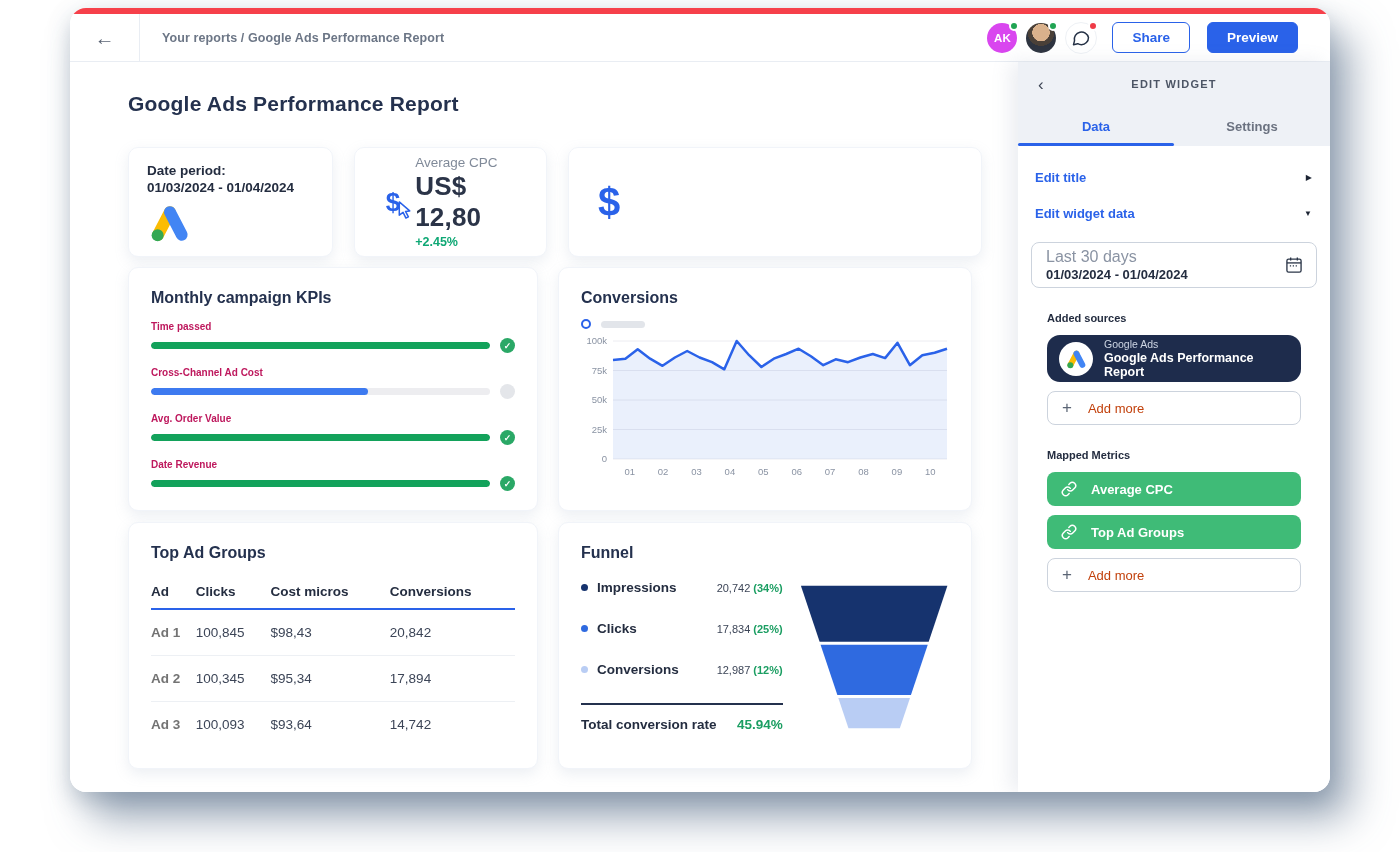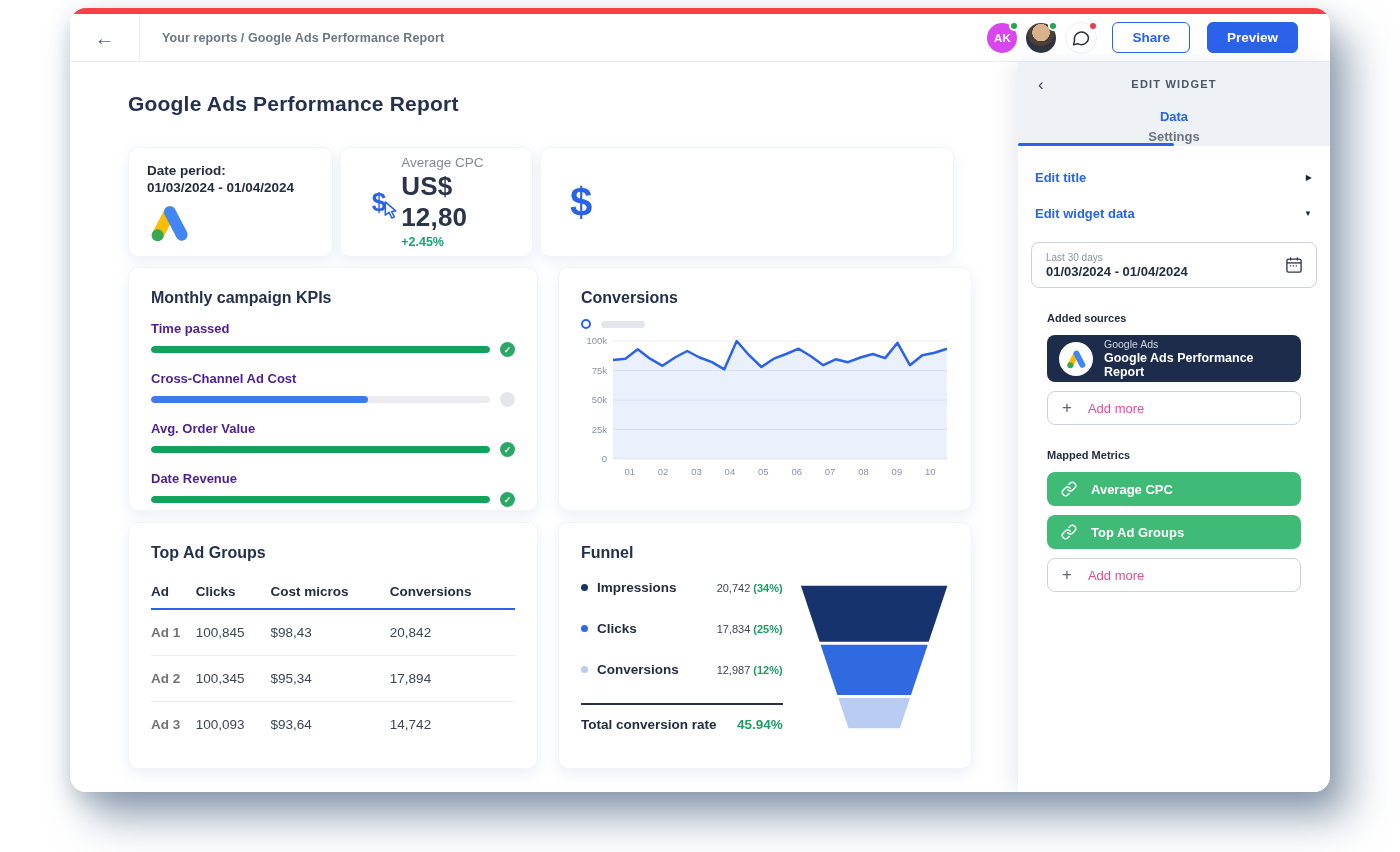--- a/index.html
+++ b/index.html
@@ -26,21 +26,21 @@
   .dot{position:absolute;top:-2px;right:-2px;width:10px;height:10px;border-radius:50%;border:2px solid #fff;}
   .dot-green{background:#21a453;}
   .dot-red{background:#ef3b47;}
   .chat-btn{position:relative;width:32px;height:32px;border-radius:50%;background:#fff;border:1px solid #eef1f5;display:flex;align-items:center;justify-content:center;cursor:pointer;margin-right:6px;}
   .btn{height:31px;border-radius:6px;font-size:13.5px;font-weight:700;padding:0 19px;cursor:pointer;}
   .btn-outline{background:#fff;border:1px solid var(--accent);color:var(--accent);margin-right:8px;}
   .btn-primary{background:var(--accent);border:1px solid var(--accent);color:#fff;}
   
   .content{position:absolute;left:0;top:54px;right:312px;bottom:0;background:#fff;padding:30px 0 0 58px;}
   .page-title{font-size:21px;font-weight:700;color:var(--navy);letter-spacing:.2px;}
-  .cards-row{display:flex;gap:7px;margin-top:31px;}
+  .cards-row{display:flex;gap:21px;margin-top:31px;}
   .card{background:#fff;border:1px solid #f1f4f9;border-radius:10px;box-shadow:0 5px 14px rgba(150,165,190,.18);height:110px;}
   .card-date{width:205px;padding:15px 18px;}
   .card-date .lbl{font-size:13.5px;font-weight:700;color:#242d40;}
   .card-date .rng{font-size:13.5px;font-weight:700;color:#242d40;margin-top:2px;}
   .card-metric{display:flex;align-items:center;padding:0 16px;}
   .cm2{width:193px;}
   .cm3{width:414px;}
   .metric-icon{width:48px;display:flex;align-items:center;justify-content:center;position:relative;}
   .dollar{color:var(--accent);font-weight:700;}
   .metric-txt .ml{font-size:13.5px;color:#808a99;}
@@ -50,21 +50,21 @@
   .row2{margin-top:10px;}
   .row3{margin-top:11px;}
   .widget{background:#fff;border:1px solid #f1f4f9;border-radius:10px;box-shadow:0 5px 14px rgba(150,165,190,.18);}
   .widget h2{font-size:16px;font-weight:700;color:var(--navy);}
   .w-kpi{width:410px;height:244px;padding:21px 22px;}
   .w-conv{width:414px;height:244px;padding:21px 22px;}
   .w-table{width:410px;height:247px;padding:21px 22px;}
   .w-funnel{width:414px;height:247px;padding:21px 22px;}
   
   .kpi-item{margin-top:14px;}
-  .kpi-item .kl{font-size:13px;font-weight:700;color:#4c1d95;}
+  .kpi-item .kl{font-size:10px;font-weight:700;color:#be185d;}
   .kpi-bar-row{display:flex;align-items:center;gap:10px;margin-top:6px;}
   .kpi-track{flex:1;height:7px;border-radius:4px;background:#ededf0;overflow:hidden;}
   .kpi-fill{height:100%;border-radius:4px;background:var(--green-bar);}
   .kpi-status{width:15px;height:15px;border-radius:50%;background:#e4e6ea;color:#fff;font-size:9px;font-weight:700;display:flex;align-items:center;justify-content:center;}
   .kpi-status.done{background:#2aa866;}
   
   .conv-legend{display:flex;align-items:center;gap:10px;margin-top:12px;}
   .legend-ring{width:10px;height:10px;border-radius:50%;border:2.5px solid var(--accent);}
   .legend-pill{width:44px;height:7px;border-radius:4px;background:#e2e5ea;}
   
@@ -84,41 +84,41 @@
   .funnel-divider{height:2px;background:var(--navy);margin:2px 0 12px;}
   .funnel-total{display:flex;align-items:center;}
   .funnel-total .tl{font-size:13.5px;font-weight:700;color:#242d40;}
   .funnel-total .tv{margin-left:auto;font-size:13.5px;font-weight:700;color:#1b9e62;}
   
   .panel{position:absolute;right:0;top:54px;width:312px;bottom:0;background:#fff;box-shadow:-8px 0 18px rgba(120,135,160,.14);}
   .panel-head{background:#eef1f6;}
   .panel-title-row{height:44px;display:flex;align-items:center;position:relative;}
   .panel-back{position:absolute;left:20px;font-size:17px;color:#3c4454;cursor:pointer;line-height:1;}
   .panel-title{width:100%;text-align:center;font-size:11px;font-weight:700;letter-spacing:1.2px;color:#4c5565;}
-  .panel-tabs{display:flex;height:40px;position:relative;flex-direction:column;}
+  .panel-tabs{display:flex;height:40px;position:relative;}
   .panel-tab{flex:1;display:flex;align-items:center;justify-content:center;font-size:13px;font-weight:700;color:#6b7280;cursor:pointer;}
   .panel-tab.active{color:var(--accent);}
   .tab-underline{position:absolute;left:0;bottom:0;width:50%;height:3px;background:var(--accent);border-radius:2px;}
   .panel-body{padding:24px 13px 0;}
   .panel-link-row{display:flex;align-items:center;padding:0 5px 0 4px;margin-bottom:21px;cursor:pointer;}
   .panel-link{font-size:13px;font-weight:700;color:var(--accent);}
   .panel-caret{margin-left:auto;font-size:8px;color:#1c2433;}
   .datebox{border:1px solid #ccd3dd;border-radius:8px;height:46px;display:flex;align-items:center;padding:0 12px 0 14px;cursor:pointer;}
-  .datebox .dpre{font-size:10px;color:#8a93a3;}
+  .datebox .dpre{font-size:16px;color:#8a93a3;}
   .datebox .drng{font-size:13px;font-weight:700;color:#242d40;margin-top:1px;}
   .datebox .cal{margin-left:auto;}
   .panel-group{margin:0 16px;}
   .panel-label{font-size:11px;font-weight:700;color:#242d40;margin:24px 0 11px;}
-  .source-card{background:var(--source-bg);border-radius:8px;height:47px;display:flex;align-items:center;padding:0 12px;cursor:pointer;}
+  .source-card{background:var(--source-bg);border-radius:13px;height:47px;display:flex;align-items:center;padding:0 12px;cursor:pointer;}
   .source-logo{width:34px;height:34px;border-radius:50%;background:#fff;display:flex;align-items:center;justify-content:center;margin-right:11px;flex:none;}
   .source-txt .sp{font-size:10.5px;color:#cdd5e3;}
   .source-txt .sr{font-size:12.5px;font-weight:700;color:#fff;margin-top:1px;}
   .addmore{margin-top:9px;border:1px solid #ccd3dd;border-radius:8px;height:34px;display:flex;align-items:center;padding:0 14px;background:#fff;cursor:pointer;width:100%;}
   .addmore .plus{font-size:17px;color:#5b6575;font-weight:400;}
-  .addmore .am{font-size:13px;color:#ec4899;margin-left:16px;}
+  .addmore .am{font-size:13px;color:#c2410c;margin-left:16px;}
   .metric-btn{margin-top:9px;border:none;border-radius:8px;height:34px;display:flex;align-items:center;padding:0 14px;background:var(--green-metric);cursor:pointer;width:100%;}
   .metric-btn .mlab{font-size:13px;font-weight:700;color:#fff;margin-left:14px;}
   svg{display:block;}
 </style>
 </head>
 <body>
 
 <div class="stage">
   <div class="window">
     <div class="redbar"></div>

